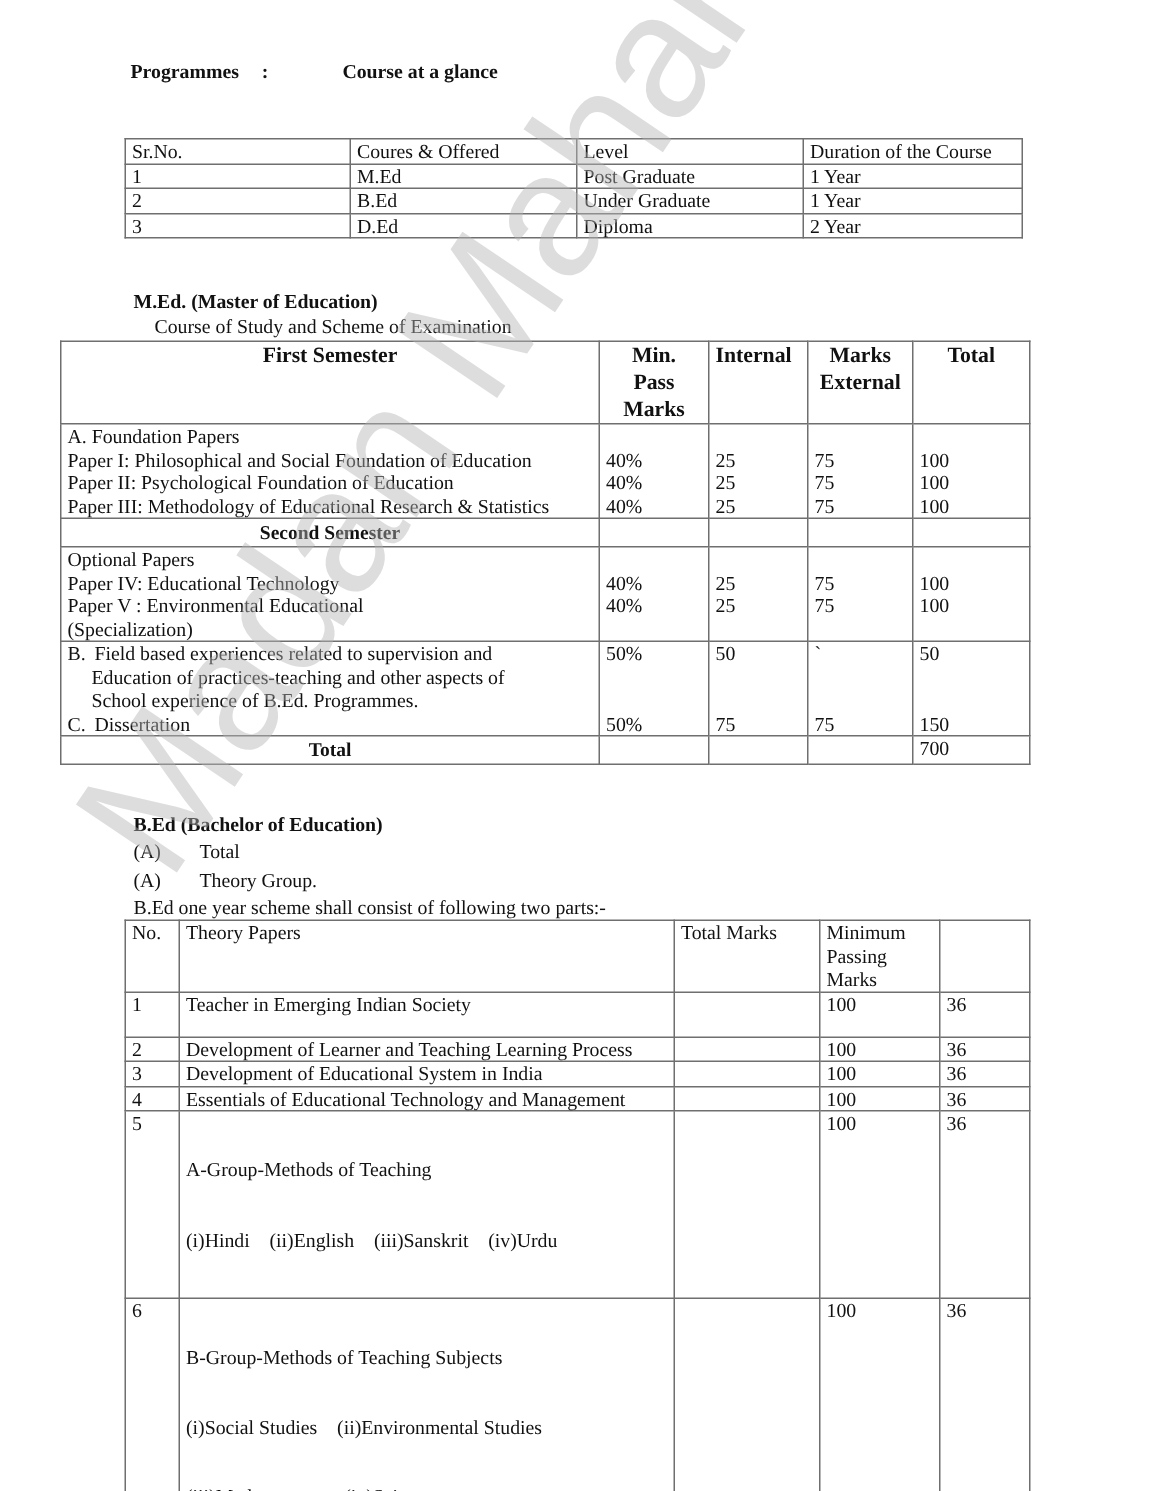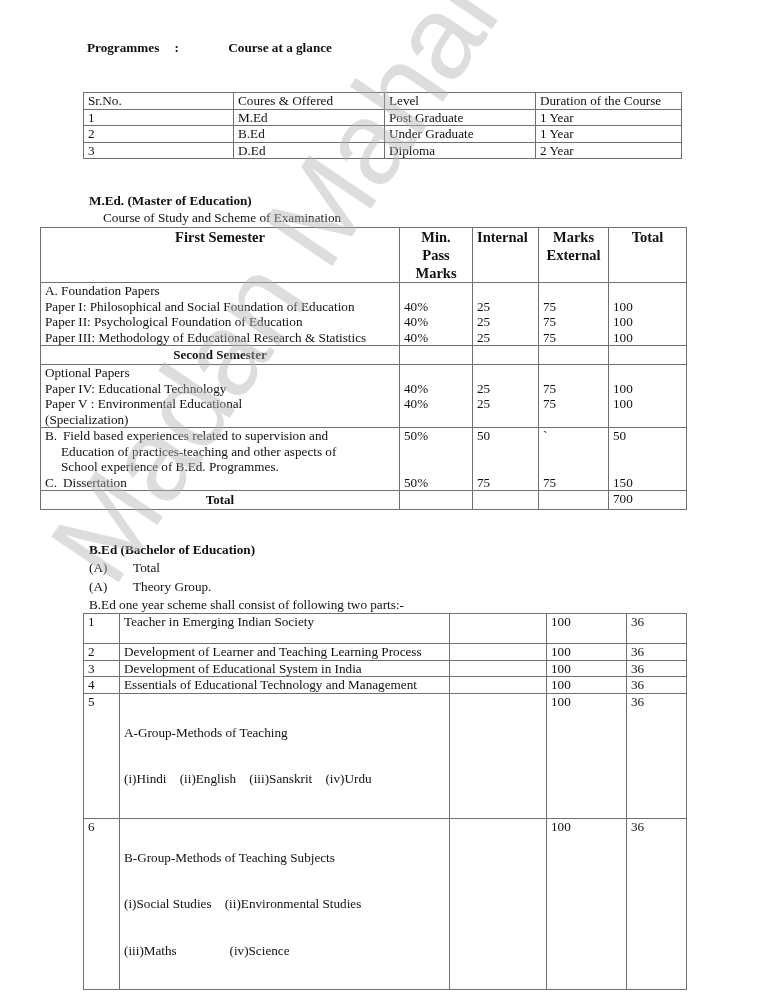--- a/index.html
+++ b/index.html
@@ -213,20 +213,31 @@
 
 <table style="left:83px; top:613px; width:603px;">
   <colgroup>
       <col style="width:36px">
       <col style="width:330px">
       <col style="width:97px">
       <col style="width:80px">
       <col style="width:60px">
     </colgroup>
   <tbody>
+      <tr>
+    <td>No.</td>
+    <td>Theory Papers</td>
+    <td>Total Marks</td>
+    <td>
+      <span class="line">Minimum</span>
+      <span class="line">Passing</span>
+      <span class="line">Marks</span>
+    </td>
+    <td></td>
+  </tr>
   <tr style="height:30px;">
     <td>1</td>
     <td>Teacher in Emerging Indian Society</td>
     <td></td>
     <td>100</td>
     <td>36</td>
   </tr>
   <tr>
     <td>2</td>
     <td>Development of Learner and Teaching Learning Process</td>

